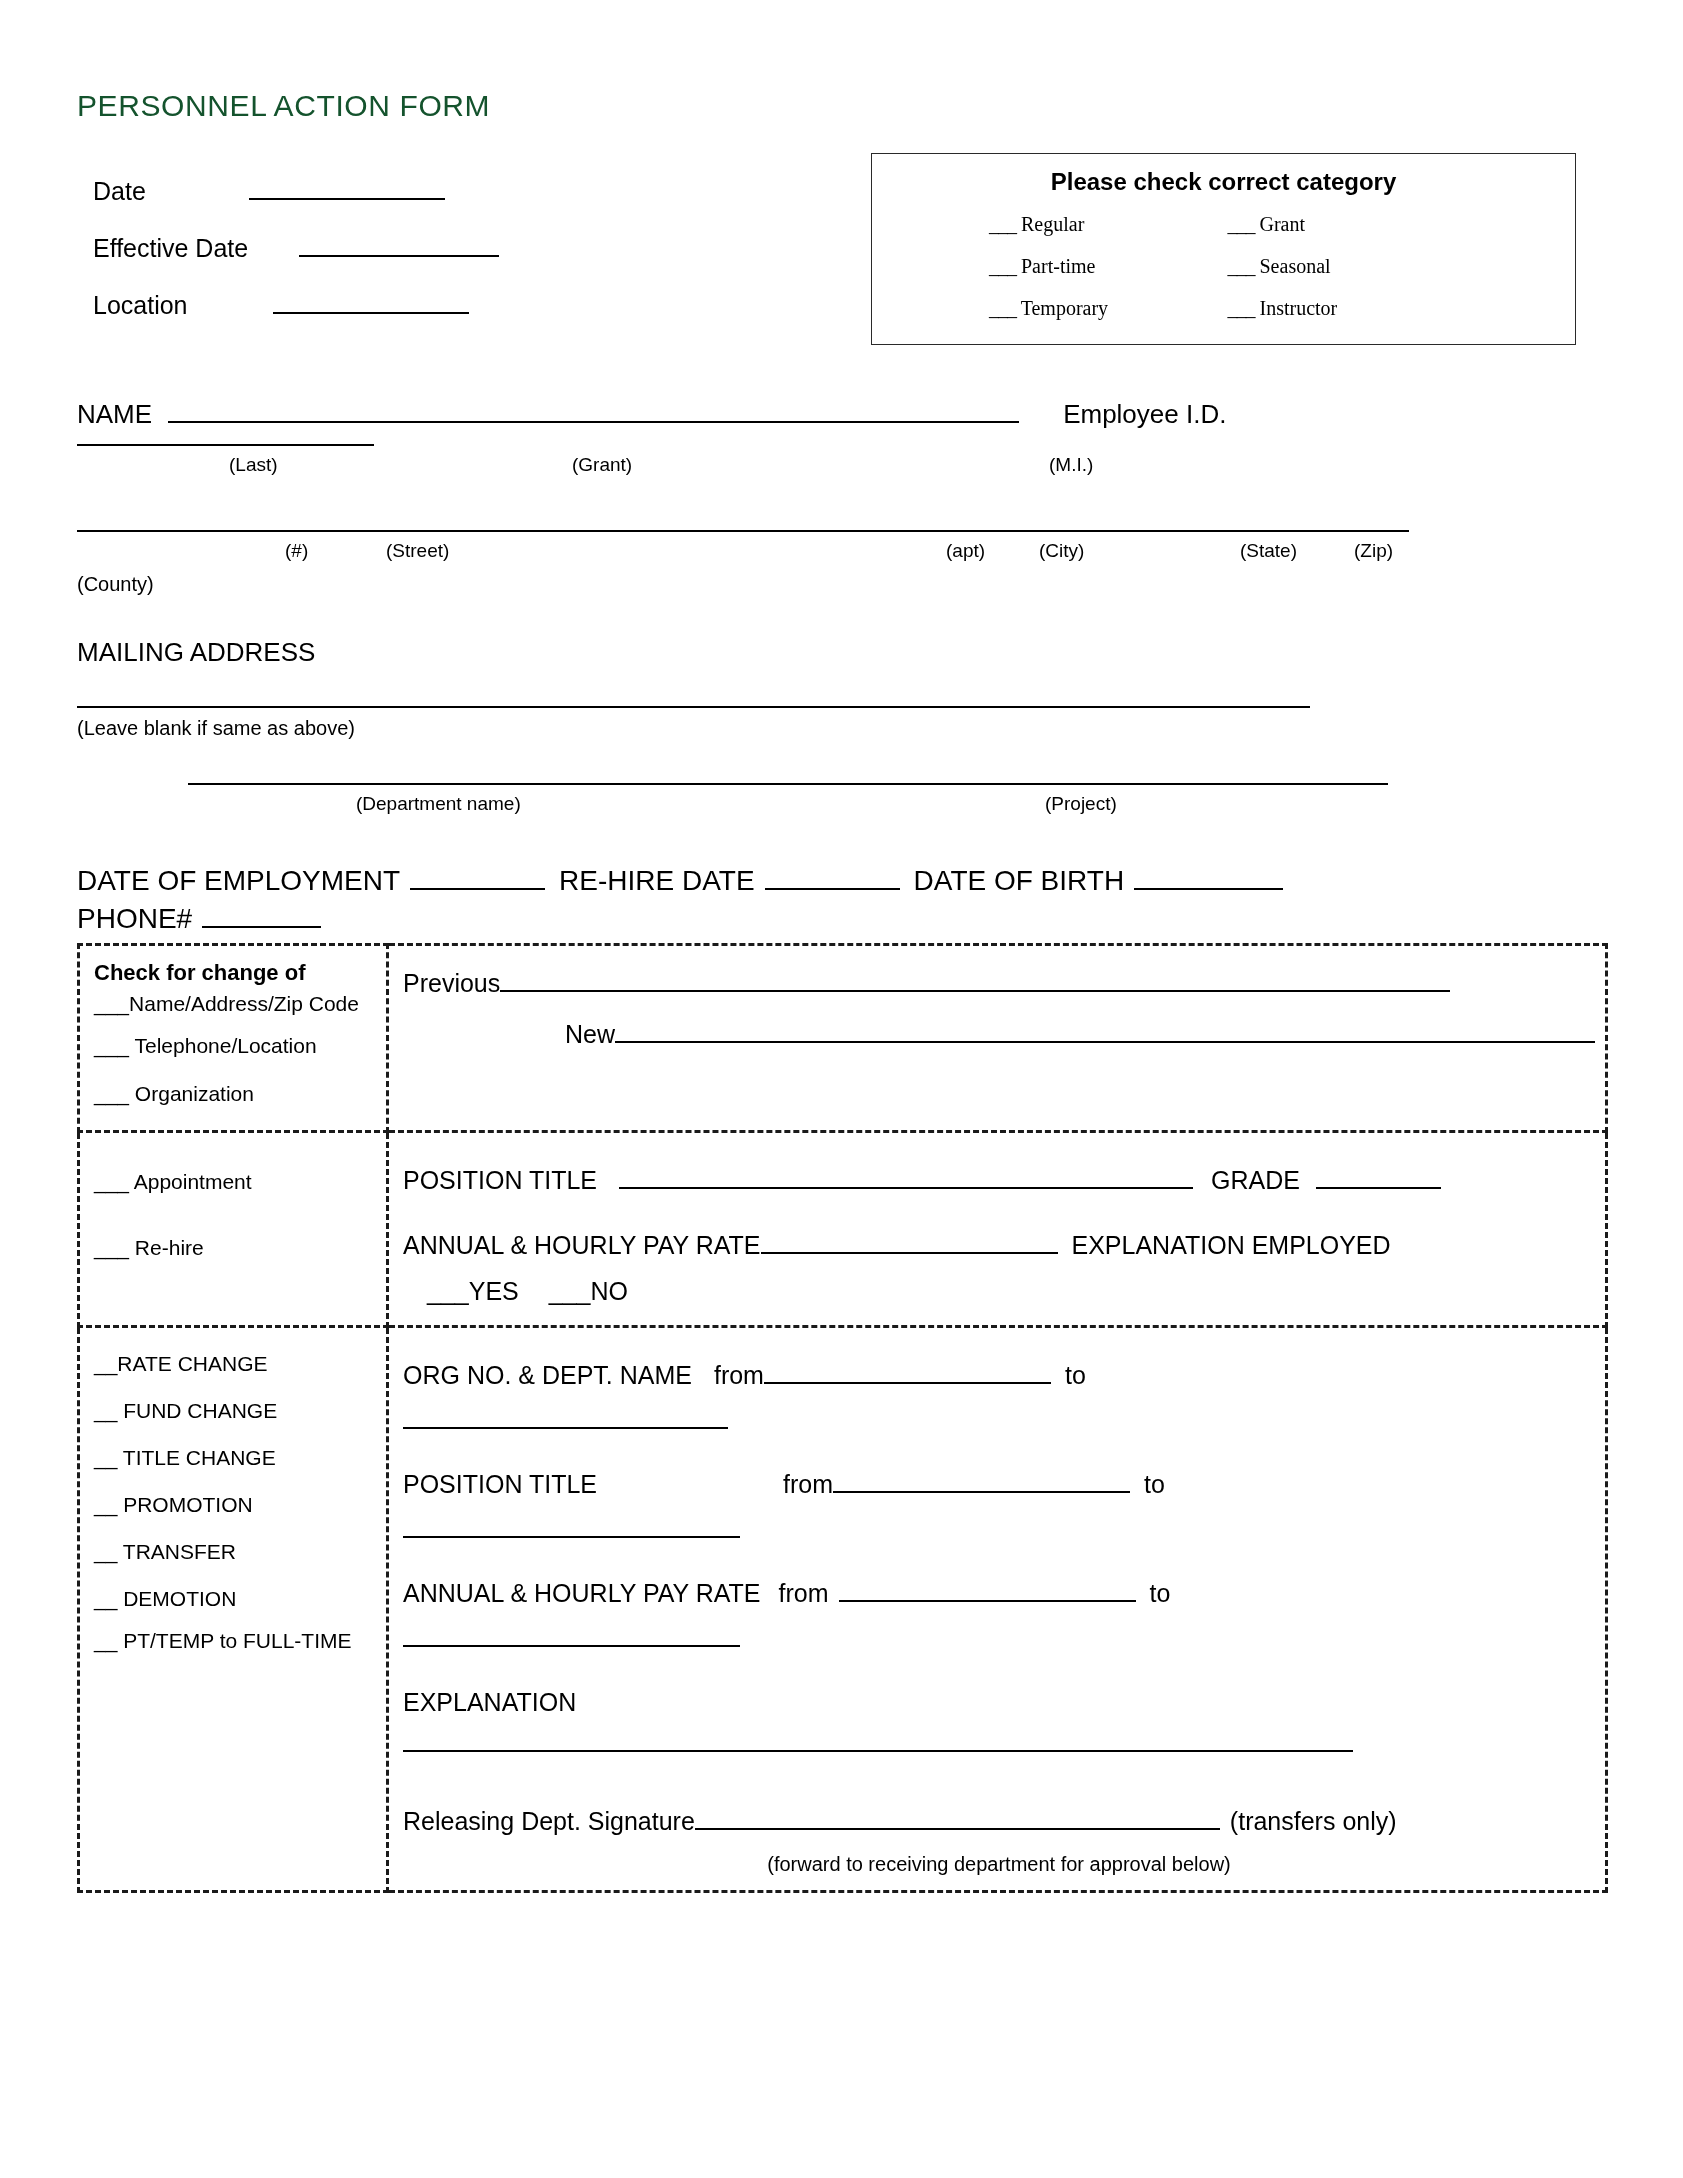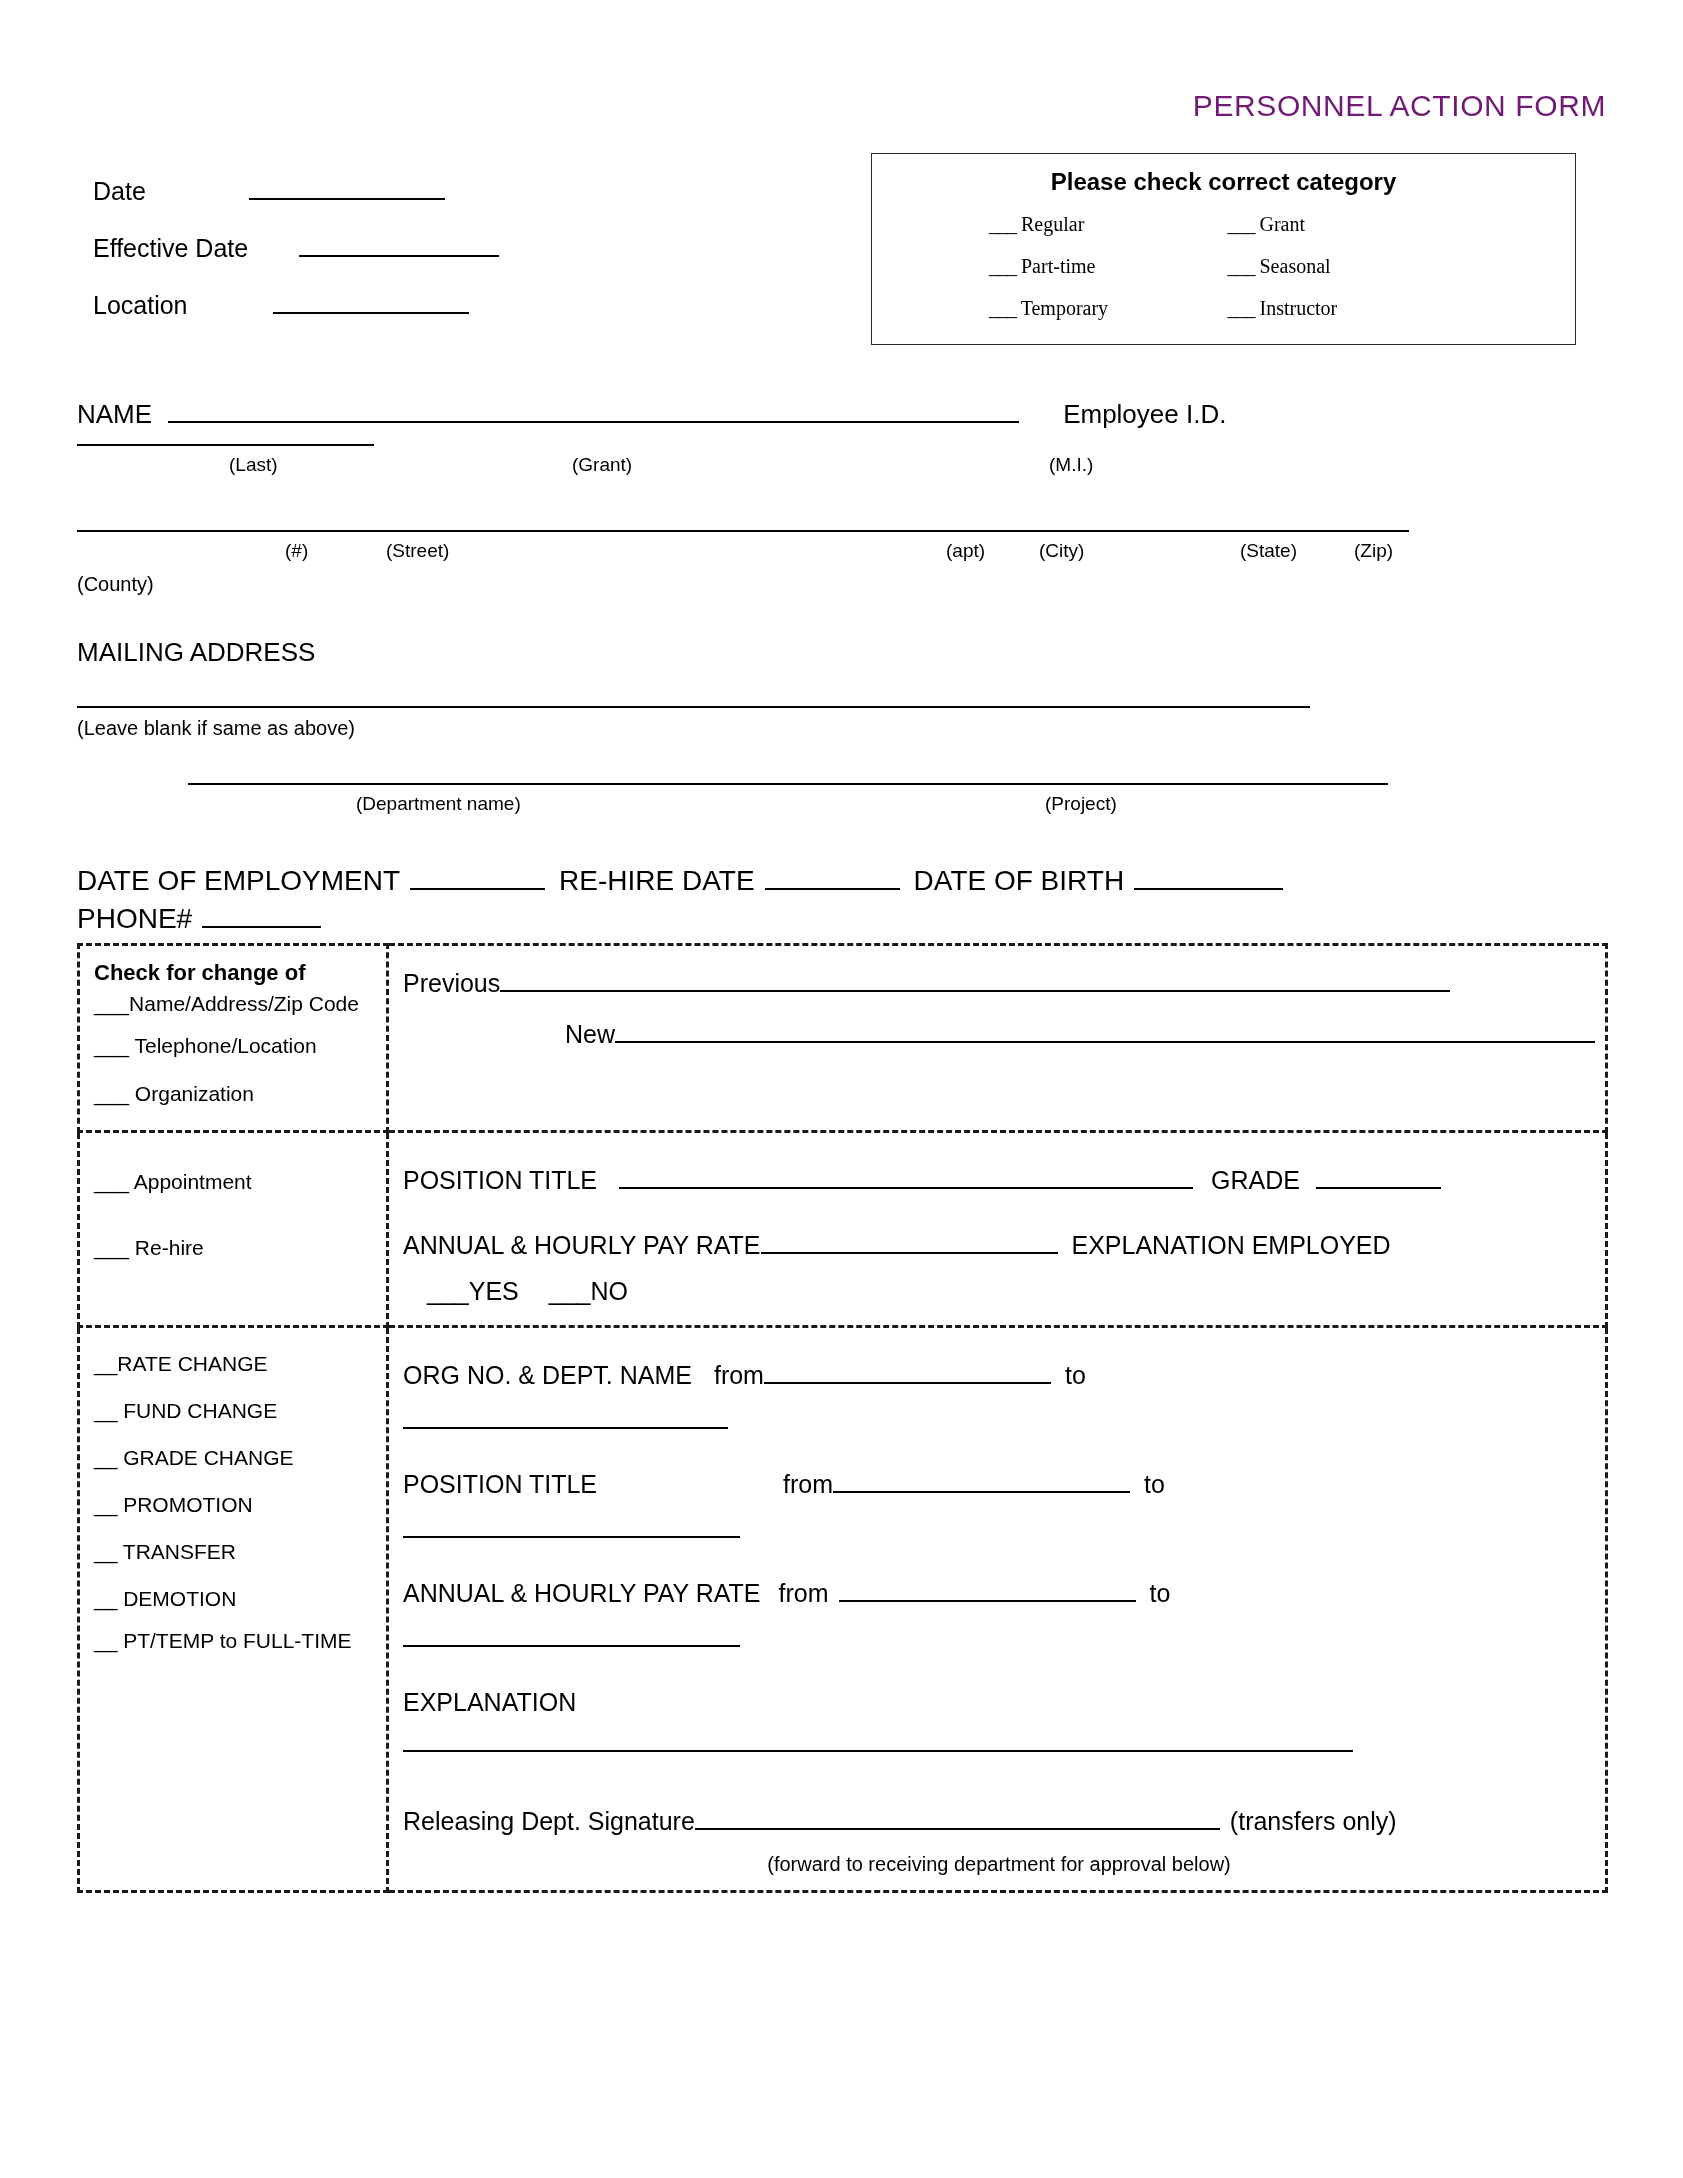--- a/index.html
+++ b/index.html
@@ -18,22 +18,22 @@
   .page {
     position: relative;
     width: 1683px;
     height: 2178px;
     box-sizing: border-box;
     padding: 0 77px;
   }
 
   
   .title {
-    text-align: right;
-    color: #701a75;
+    text-align: left;
+    color: #14532d;
     font-size: 30px;
     letter-spacing: 0.6px;
     margin-top: 89px;
     margin-bottom: 0;
     font-weight: 400;
   }
 
   
   .rule {
     display: inline-block;
@@ -288,21 +288,21 @@
           <div class="fieldline tight" style="padding-left:24px;">
             <span>___YES</span><span style="display:inline-block;width:30px"></span><span>___NO</span>
           </div>
         </td>
       </tr>
 
       <tr>
         <td class="col-left">
           <div class="checkline">__RATE CHANGE</div>
           <div class="checkline">__ FUND CHANGE</div>
-          <div class="checkline">__ GRADE CHANGE</div>
+          <div class="checkline">__ TITLE CHANGE</div>
           <div class="checkline">__ PROMOTION</div>
           <div class="checkline">__ TRANSFER</div>
           <div class="checkline">__ DEMOTION</div>
           <div class="checkline wrap" style="line-height:38px">__ PT/TEMP to FULL-TIME</div>
         </td>
         <td>
 
           <div class="fieldline" style="white-space:nowrap;margin-top:10px;">
             <span>ORG NO. &amp; DEPT. NAME</span><span style="display:inline-block;width:22px"></span><span>from</span><span class="rule" style="width:287px"></span><span style="display:inline-block;width:14px"></span><span>to</span>
           </div>

